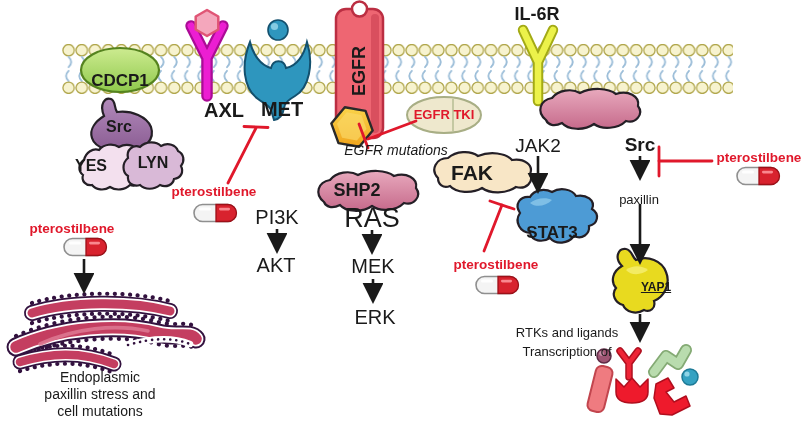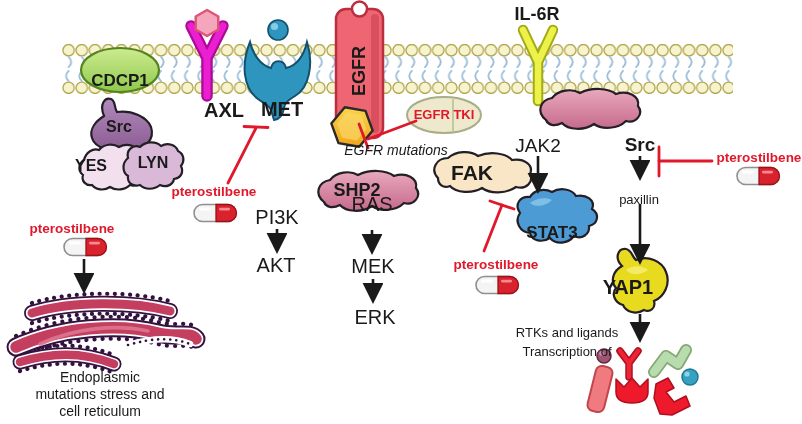--- a/index.html
+++ b/index.html
@@ -208,34 +208,34 @@
 <div class="lbl b" style="left:153px;top:163px;font-size:16px;">LYN</div>
 
 <div class="lbl b red" style="left:72px;top:229px;font-size:13.5px;">pterostilbene</div>
 <div class="lbl b red" style="left:214px;top:192px;font-size:13.5px;">pterostilbene</div>
 <div class="lbl b red" style="left:496px;top:265px;font-size:13.5px;">pterostilbene</div>
 <div class="lbl b red" style="left:759px;top:158px;font-size:13.5px;">pterostilbene</div>
 
 <div class="lbl" style="left:277px;top:217px;font-size:20px;">PI3K</div>
 <div class="lbl" style="left:276px;top:265px;font-size:20px;text-align:center;">AKT</div>
 <div class="lbl b" style="left:357px;top:190px;font-size:18px;">SHP2</div>
-<div class="lbl" style="left:372px;top:204px;font-size:20px;text-align:right;">RAS</div>
+<div class="lbl" style="left:372px;top:218px;font-size:27px;text-align:right;">RAS</div>
 <div class="lbl" style="left:373px;top:266px;font-size:20px;">MEK</div>
 <div class="lbl" style="left:375px;top:317px;font-size:20px;">ERK</div>
 
 <div class="lbl b red" style="left:444px;top:114px;font-size:13px;">EGFR TKI</div>
 <div class="lbl it" style="left:396px;top:150px;font-size:14px;">EGFR mutations</div>
 
 <div class="lbl b" style="left:472px;top:172px;font-size:21px;">FAK</div>
 <div class="lbl b" style="left:552px;top:232px;font-size:17px;">STAT3</div>
 <div class="lbl" style="left:538px;top:145px;font-size:19px;">JAK2</div>
 <div class="lbl b" style="left:640px;top:144px;font-size:19px;">Src</div>
 <div class="lbl" style="left:639px;top:199px;font-size:13px;">paxillin</div>
-<div class="lbl b" style="left:628px;top:287px;font-size:20px;">YAP1</div>
+<div class="lbl b" style="left:656px;top:287px;font-size:12px;text-decoration:underline;">YAP1</div>
 
 <div class="lbl" style="left:567px;top:316px;font-size:13px;margin-top:35px;">Transcription of</div>
 <div class="lbl" style="left:567px;top:332px;font-size:13px;">RTKs and ligands</div>
 
 <div class="lbl" style="left:100px;top:377px;font-size:14px;">Endoplasmic</div>
-<div class="lbl" style="left:100px;top:394px;font-size:14px;">mutations stress and</div>
-<div class="lbl" style="left:100px;top:411px;font-size:14px;">cell reticulum</div>
+<div class="lbl" style="left:100px;top:394px;font-size:14px;">paxillin stress and</div>
+<div class="lbl" style="left:100px;top:411px;font-size:14px;">cell mutations</div>
 
 </div>
 
 </body></html>

